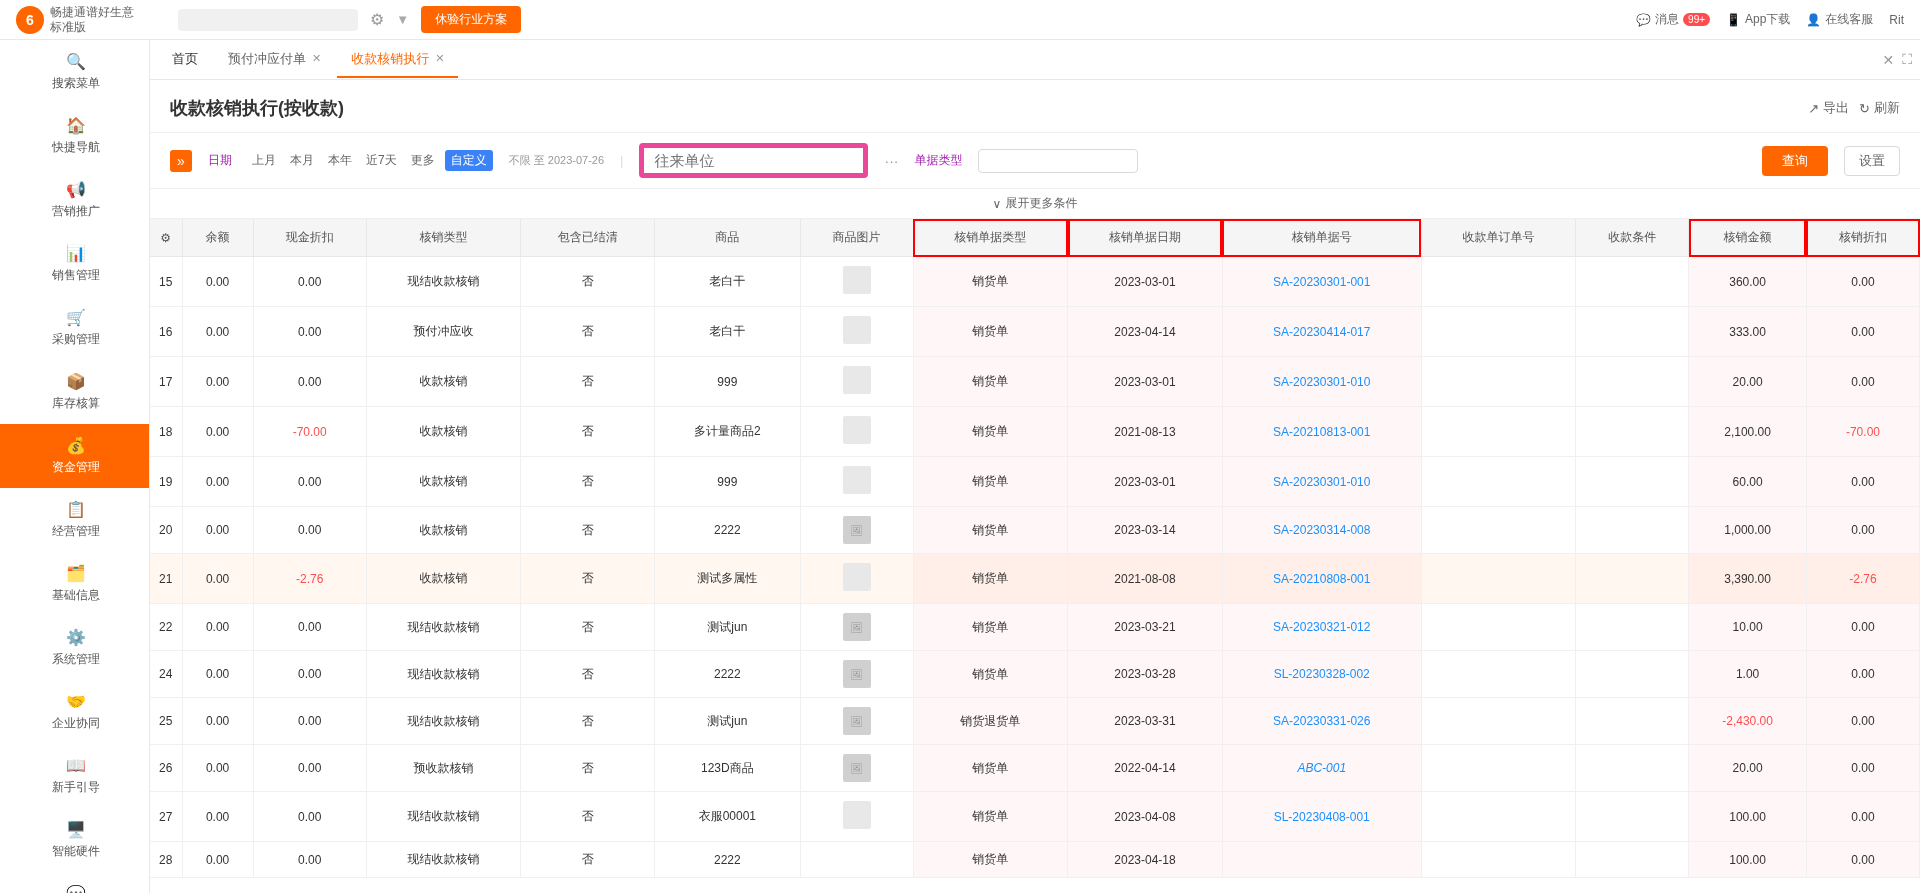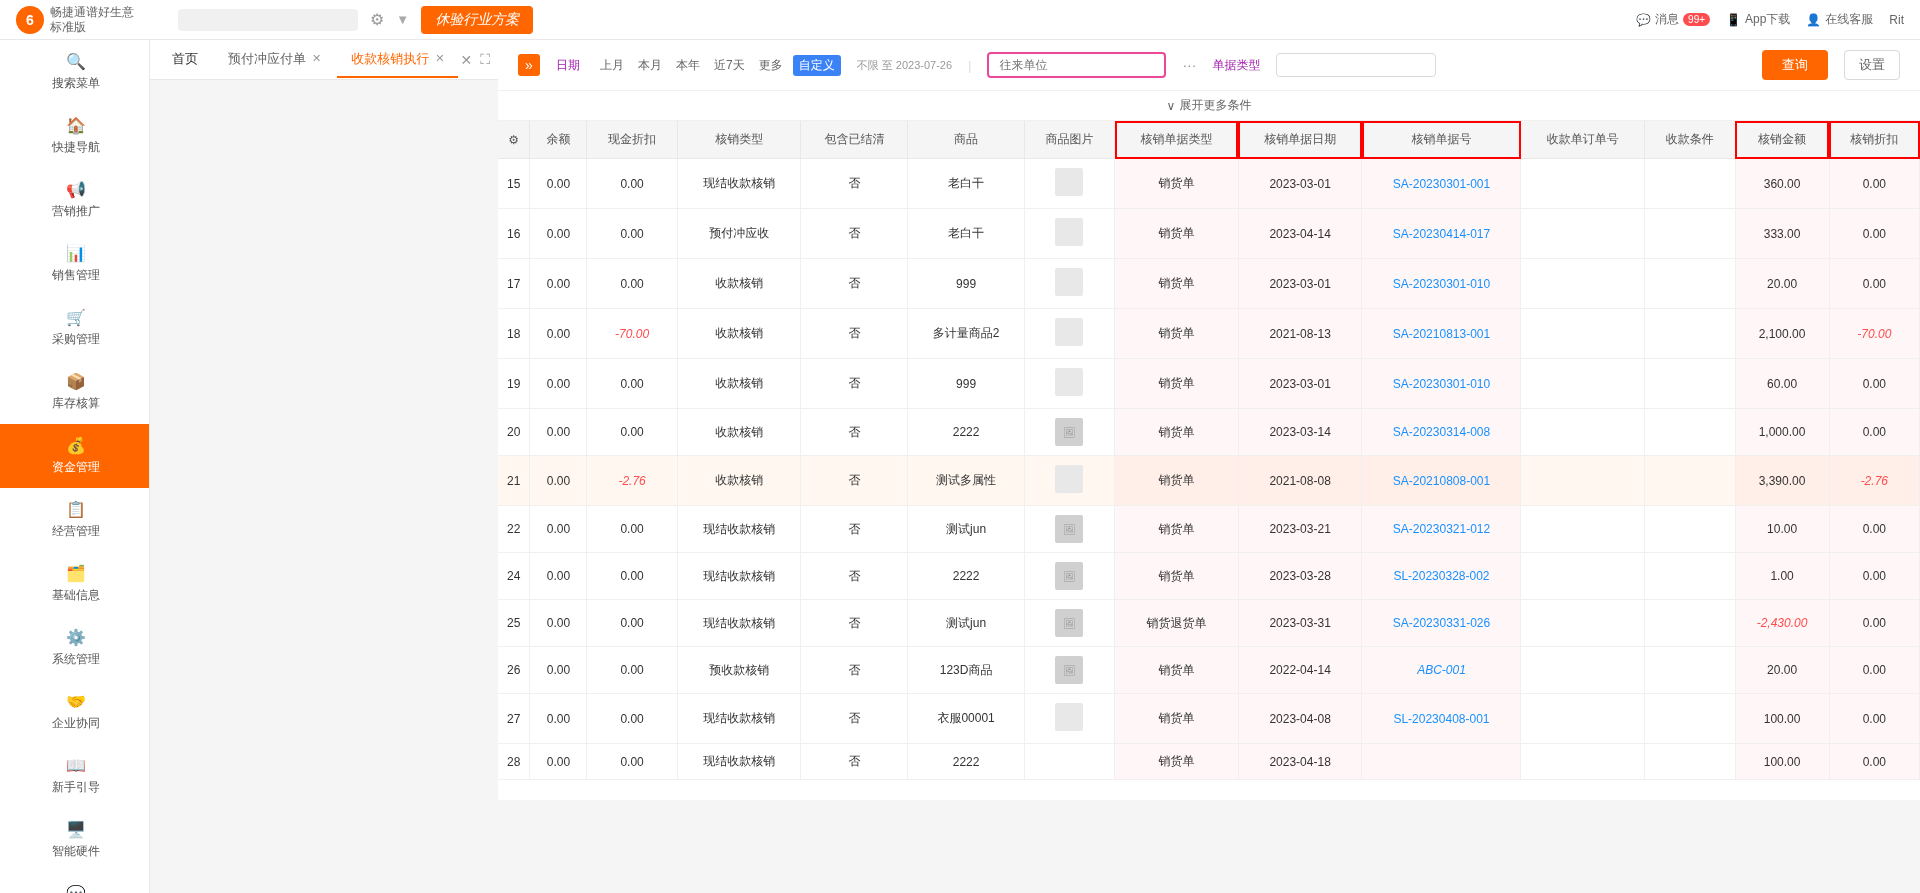--- a/index.html
+++ b/index.html
@@ -5,35 +5,35 @@
     * { box-sizing: border-box; margin: 0; padding: 0; }
     body { font-family: 'Microsoft YaHei', Arial, sans-serif; font-size: 13px; background: #f5f5f5; color: #333; }
 
     
     .top-bar { height: 40px; background: #fff; display: flex; align-items: center; padding: 0 16px; border-bottom: 1px solid #e8e8e8; gap: 12px; }
     .top-logo { display: flex; align-items: center; gap: 6px; width: 150px; }
     .logo-icon { width: 28px; height: 28px; background: #ff6600; border-radius: 50%; display: flex; align-items: center; justify-content: center; color: #fff; font-size: 14px; font-weight: bold; }
     .logo-text { font-size: 12px; color: #666; line-height: 1.2; }
     .top-search { background: #f0f0f0; border: none; border-radius: 4px; padding: 4px 12px; width: 180px; color: #999; font-size: 12px; }
     .top-actions { margin-left: auto; display: flex; align-items: center; gap: 16px; font-size: 12px; color: #666; }
-    .industry-btn { background: #ff6600; color: #fff; border: none; border-radius: 4px; padding: 5px 14px; font-size: 14px; cursor: pointer; font-style: italic; }
+    .industry-btn { background: #ff6600; color: #fff; border: none; border-radius: 4px; padding: 5px 14px; font-size: 12px; cursor: pointer; }
     .badge { background: #ff4d4f; color: #fff; border-radius: 10px; padding: 1px 5px; font-size: 10px; }
     .top-icon-item { display: flex; align-items: center; gap: 4px; cursor: pointer; }
 
     
     .layout { display: flex; height: calc(100vh - 40px); }
 
     
     .sidebar { width: 150px; background: #fff; border-right: 1px solid #e8e8e8; display: flex; flex-direction: column; flex-shrink: 0; }
     .sidebar-item { display: flex; flex-direction: column; align-items: center; padding: 12px 8px; cursor: pointer; color: #555; font-size: 12px; gap: 4px; border-left: 3px solid transparent; }
     .sidebar-item.active { background: #ff6600; color: #fff; border-left-color: #ff6600; }
     .sidebar-icon { font-size: 16px; }
 
     
-    .main { flex: 1; display: flex; flex-direction: row; overflow: hidden; }
+    .main { flex: 1; display: flex; flex-direction: column; overflow: hidden; }
 
     
     .tab-bar { background: #fff; border-bottom: 1px solid #e8e8e8; display: flex; align-items: center; height: 40px; padding: 0 8px; gap: 2px; }
     .tab { display: flex; align-items: center; gap: 6px; padding: 0 14px; height: 36px; cursor: pointer; font-size: 13px; color: #666; border-bottom: 2px solid transparent; }
     .tab.active { color: #ff6600; border-bottom: 2px solid #ff6600; font-weight: 500; }
     .tab-home { color: #333; font-weight: 500; }
     .tab-close { color: #999; font-size: 11px; cursor: pointer; }
     .tab-bar-actions { margin-left: auto; display: flex; align-items: center; gap: 8px; color: #999; font-size: 14px; }
 
     
@@ -47,35 +47,35 @@
     .header-btn { display: flex; align-items: center; gap: 4px; font-size: 13px; color: #666; cursor: pointer; }
 
     
     .filter-bar { padding: 10px 20px; background: #fff; display: flex; align-items: center; gap: 16px; flex-wrap: wrap; border-bottom: 1px solid #f0f0f0; }
     .filter-expand-btn { background: #ff6600; color: #fff; border: none; width: 22px; height: 22px; border-radius: 3px; cursor: pointer; font-size: 14px; display: flex; align-items: center; justify-content: center; }
     .filter-label { color: #a21caf; font-size: 12px; font-family: Liberation Mono, monospace; }
     .filter-date-options { display: flex; gap: 6px; align-items: center; }
     .filter-date-btn { color: #666; font-size: 12px; cursor: pointer; padding: 2px 4px; }
     .filter-date-btn.custom { background: #3b82f6; color: #fff; border-radius: 3px; padding: 2px 6px; }
     .filter-divider { color: #ddd; }
-    .filter-input { border: 2px solid #ec4899; border-radius: 4px; padding: 4px 10px; font-size: 12px; color: #999; min-width: 160px; }
+    .filter-input { border: 5px solid #ec4899; border-radius: 4px; padding: 4px 10px; font-size: 15px; color: #999; min-width: 160px; }
     .filter-select { border: 1px solid #d9d9d9; border-radius: 4px; padding: 4px 10px; font-size: 12px; color: #333; min-width: 160px; background: #fff; appearance: none; cursor: pointer; }
     .filter-query-btn { background: #ff6600; color: #fff; border: none; border-radius: 4px; padding: 6px 20px; font-size: 13px; cursor: pointer; }
     .filter-setting-btn { background: #fff; color: #666; border: 1px solid #d9d9d9; border-radius: 4px; padding: 5px 14px; font-size: 13px; cursor: pointer; }
     .filter-more-row { display: flex; justify-content: center; padding: 4px 0; }
     .expand-more-btn { color: #666; font-size: 12px; cursor: pointer; display: flex; align-items: center; gap: 4px; border: none; background: none; }
 
     
     .table-wrapper { overflow: auto; padding: 0 0 20px; }
     table { width: 100%; border-collapse: collapse; font-size: 12px; }
     thead th { background: #f5f5f5; padding: 10px 8px; text-align: center; color: #555; font-weight: 500; border-bottom: 1px solid #e8e8e8; border-right: 1px solid #e8e8e8; white-space: nowrap; }
     tbody td { padding: 9px 8px; text-align: center; border-bottom: 1px solid #f0f0f0; border-right: 1px solid #f0f0f0; color: #333; white-space: nowrap; }
     tbody tr.highlighted { background: #fff7f0; }
     .link-text { color: #1890ff; cursor: pointer; text-decoration: none; }
-    .red-text { color: #ff4d4f; font-style: italic; }
+    .red-text { color: #ff4d4f; }
     .settings-col { width: 32px; }
     .img-placeholder { width: 28px; height: 28px; background: #e8e8e8; border-radius: 2px; display: inline-flex; align-items: center; justify-content: center; color: #999; font-size: 10px; margin: 0 auto; }
     .img-placeholder.has-img { background: #d0d0d0; }
 
     
     ::-webkit-scrollbar { width: 6px; height: 6px; }
     ::-webkit-scrollbar-track { background: #f0f0f0; }
     ::-webkit-scrollbar-thumb { background: #ccc; border-radius: 3px; }
   </style>
 </head>
@@ -191,20 +191,33 @@
       </div>
       <div class="tab-bar-actions">
         <span style="cursor:pointer;">✕</span>
         <span style="cursor:pointer;">⛶</span>
       </div>
     </div>
 
     <div class="page">
       <div class="page-inner">
 
+        <div class="page-header">
+          <h2 class="page-title">收款核销执行(按收款)</h2>
+          <div class="page-header-actions">
+            <div class="header-btn">
+              <span>↗</span>
+              <span>导出</span>
+            </div>
+            <div class="header-btn">
+              <span>↻</span>
+              <span>刷新</span>
+            </div>
+          </div>
+        </div>
 
         <div class="filter-bar">
           <button class="filter-expand-btn">»</button>
 
           <span class="filter-label">日期</span>
           <div class="filter-date-options">
             <span class="filter-date-btn">上月</span>
             <span class="filter-date-btn">本月</span>
             <span class="filter-date-btn">本年</span>
             <span class="filter-date-btn">近7天</span>

